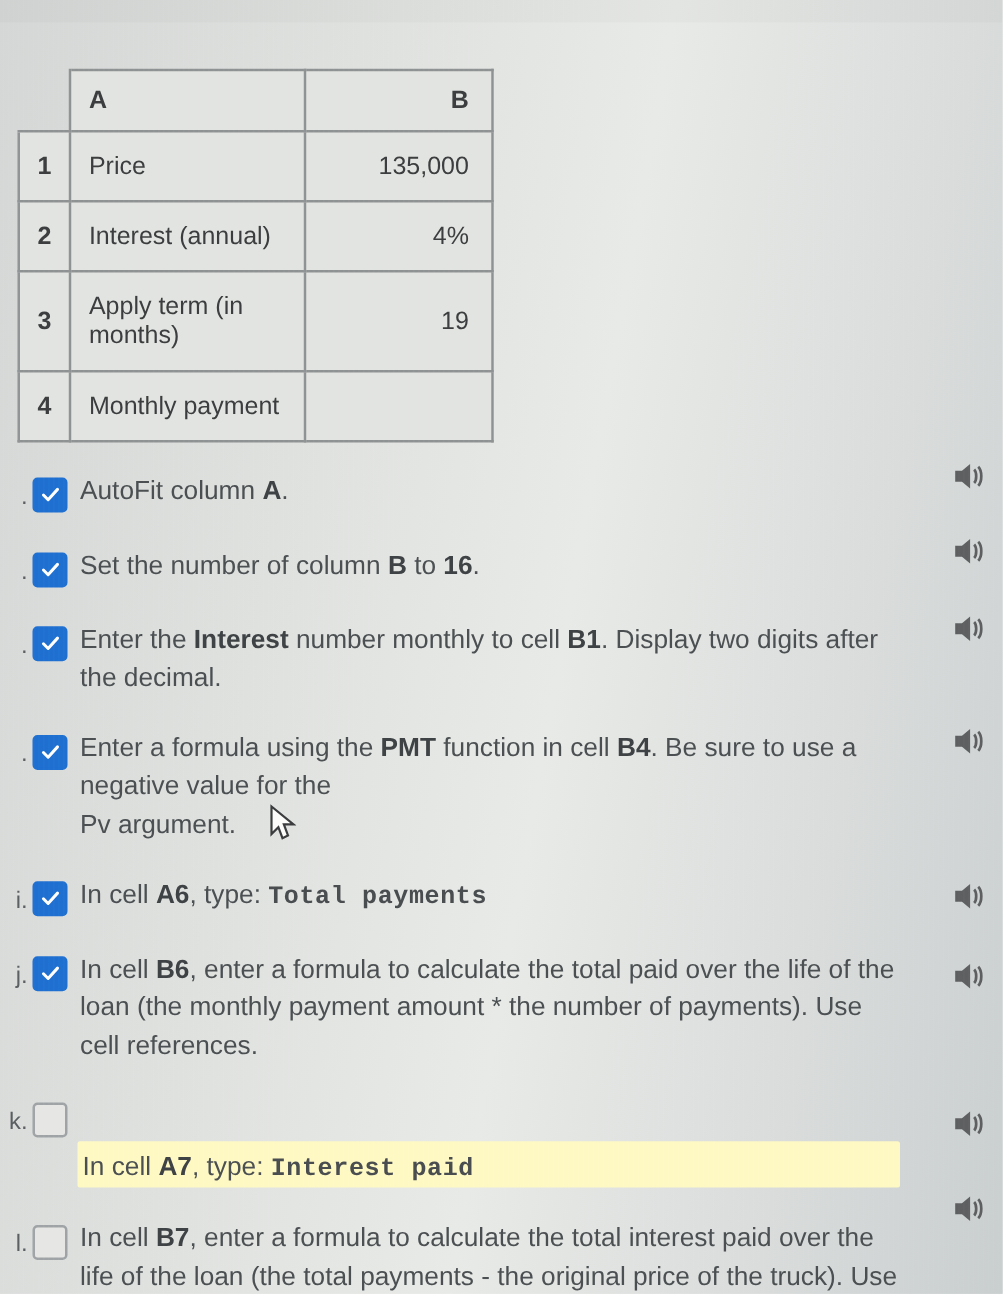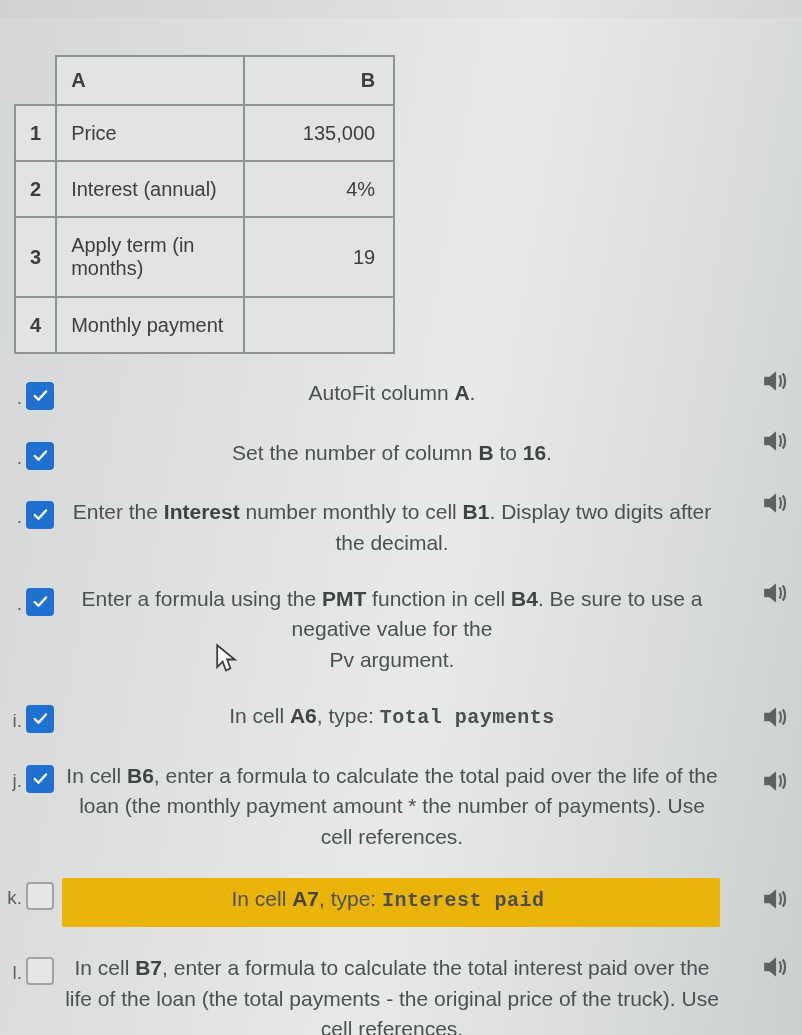--- a/index.html
+++ b/index.html
@@ -94,36 +94,37 @@
   .task .box.checked {
     background: #1f6fd1;
     border: 2px solid #1f6fd1;
   }
   .task .box.unchecked {
     background: #e6e7e5;
     border: 2px solid #9fa3a5;
   }
   .task .box.checked svg { width: 18px; height: 18px; }
   .task .box.checked svg path { stroke: #fff; stroke-width: 3.2; fill: none; stroke-linecap: round; stroke-linejoin: round; }
-  .task .body { flex: 1 1 auto; padding-right: 56px; text-align: center; }
+  .task .body { flex: 1 1 auto; padding-right: 56px; }
   .task .body b { font-weight: 700; color: #3f4244; }
   .task .body .mono {
     font-family: "Consolas", "Courier New", monospace;
     font-weight: 700;
     font-size: 20px;
     letter-spacing: 0.5px;
     color: #4a4d4f;
   }
 
   .task.k .body .hl-strip {
     display: block;
-    background: #eab308;
-    padding: 6px 10px 12px 4px;
+    background: #fef9c3;
+    padding: 6px 10px 0 4px;
     margin-left: -2px;
     border-radius: 2px;
+    margin-top: 35px;
   }
 
   
   .cursor {
     position: absolute;
     top: 643px; left: 215px;
     width: 22px; height: 28px;
     pointer-events: none;
   }
   .cursor svg path { fill: #fcfcfa; stroke: #3a3c3d; stroke-width: 1.6; }

